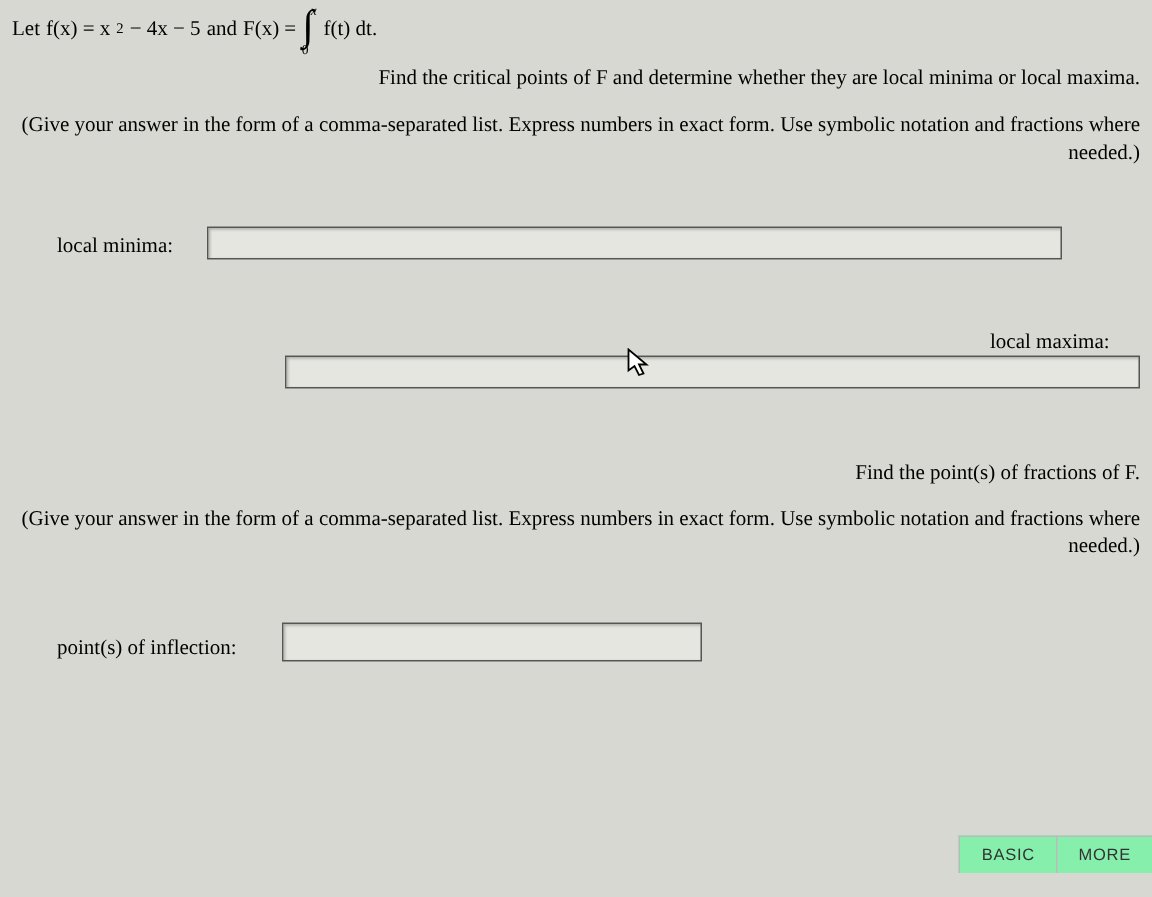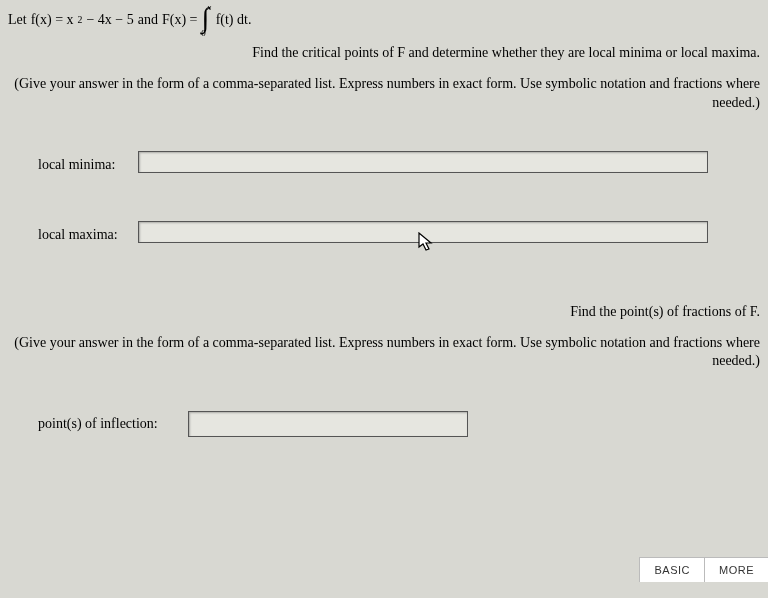--- a/index.html
+++ b/index.html
@@ -47,42 +47,42 @@
     font-size: 14px;
     margin-bottom: 12px;
     line-height: 1.35;
     text-align: right;
   }
   .answer-block {
     margin: 38px 0 38px 30px;
     display: flex;
     align-items: flex-end;
   }
-  .answer-block.gap2 { margin: 48px 0 60px 30px; }
+  .answer-block.gap2 { margin: 48px 0 48px 30px; flex-direction: column; }
   .label {
     font-size: 14px;
     width: 100px;
     text-align: left;
   }
   .answer-input {
     height: 22px;
     width: 570px;
     border: 1px solid #555;
     background: #e6e6e0;
     box-shadow: inset 1px 1px 2px rgba(0,0,0,0.25);
     padding: 0 4px;
     font-size: 13px;
   }
   .section2 {
     margin-top: 30px;
   }
   .inflection-row {
     margin: 40px 0 0 30px;
     display: flex;
-    align-items: center;
+    align-items: flex-end;
   }
   .inflection-input {
     height: 26px;
     width: 280px;
     border: 1px solid #555;
     background: #e6e6e0;
     box-shadow: inset 1px 1px 2px rgba(0,0,0,0.25);
     padding: 0 4px;
     font-size: 13px;
   }
@@ -90,21 +90,21 @@
     position: absolute;
     bottom: 16px;
     right: 0;
     display: flex;
     font-family: Arial, sans-serif;
     font-size: 11px;
     color: #333;
   }
   .tab {
     padding: 6px 14px;
-    background: #ffffff;
+    background: #86efac;
     border-top: 1px solid #bbb;
     border-left: 1px solid #bbb;
     letter-spacing: 0.5px;
   }
   .tab:last-child { border-right: none; }
   .cursor-icon {
     position: absolute;
     left: 418px;
     top: 232px;
     pointer-events: none;

